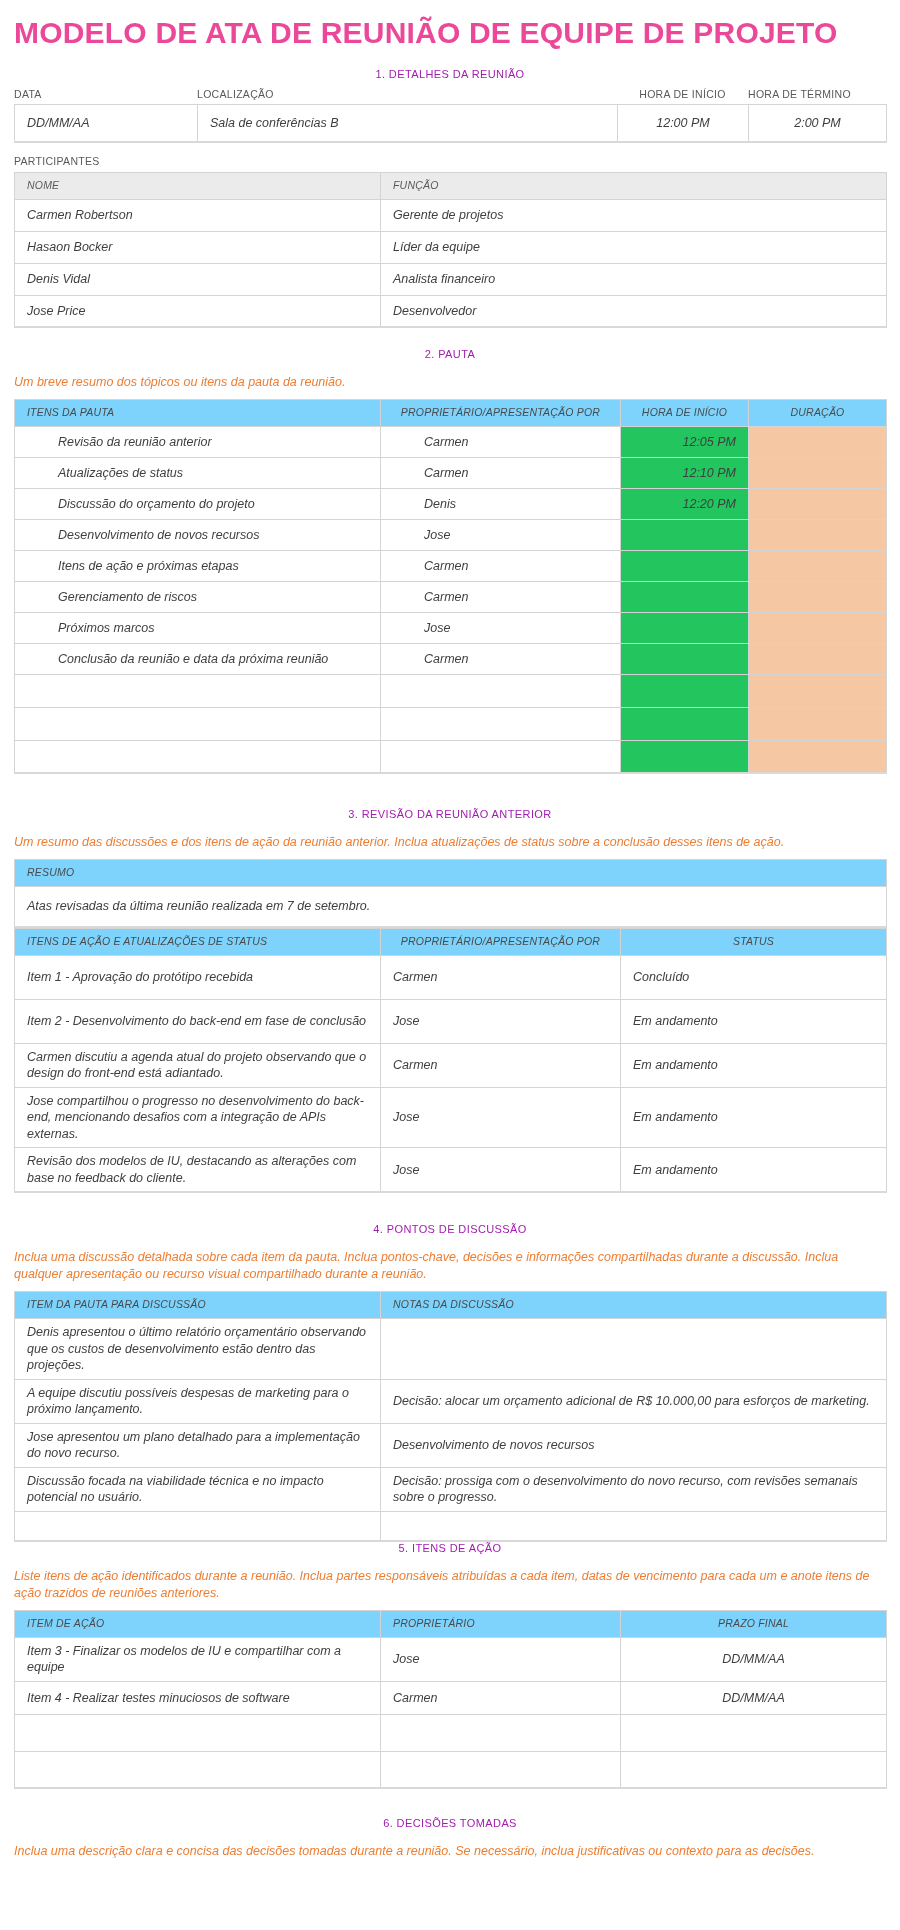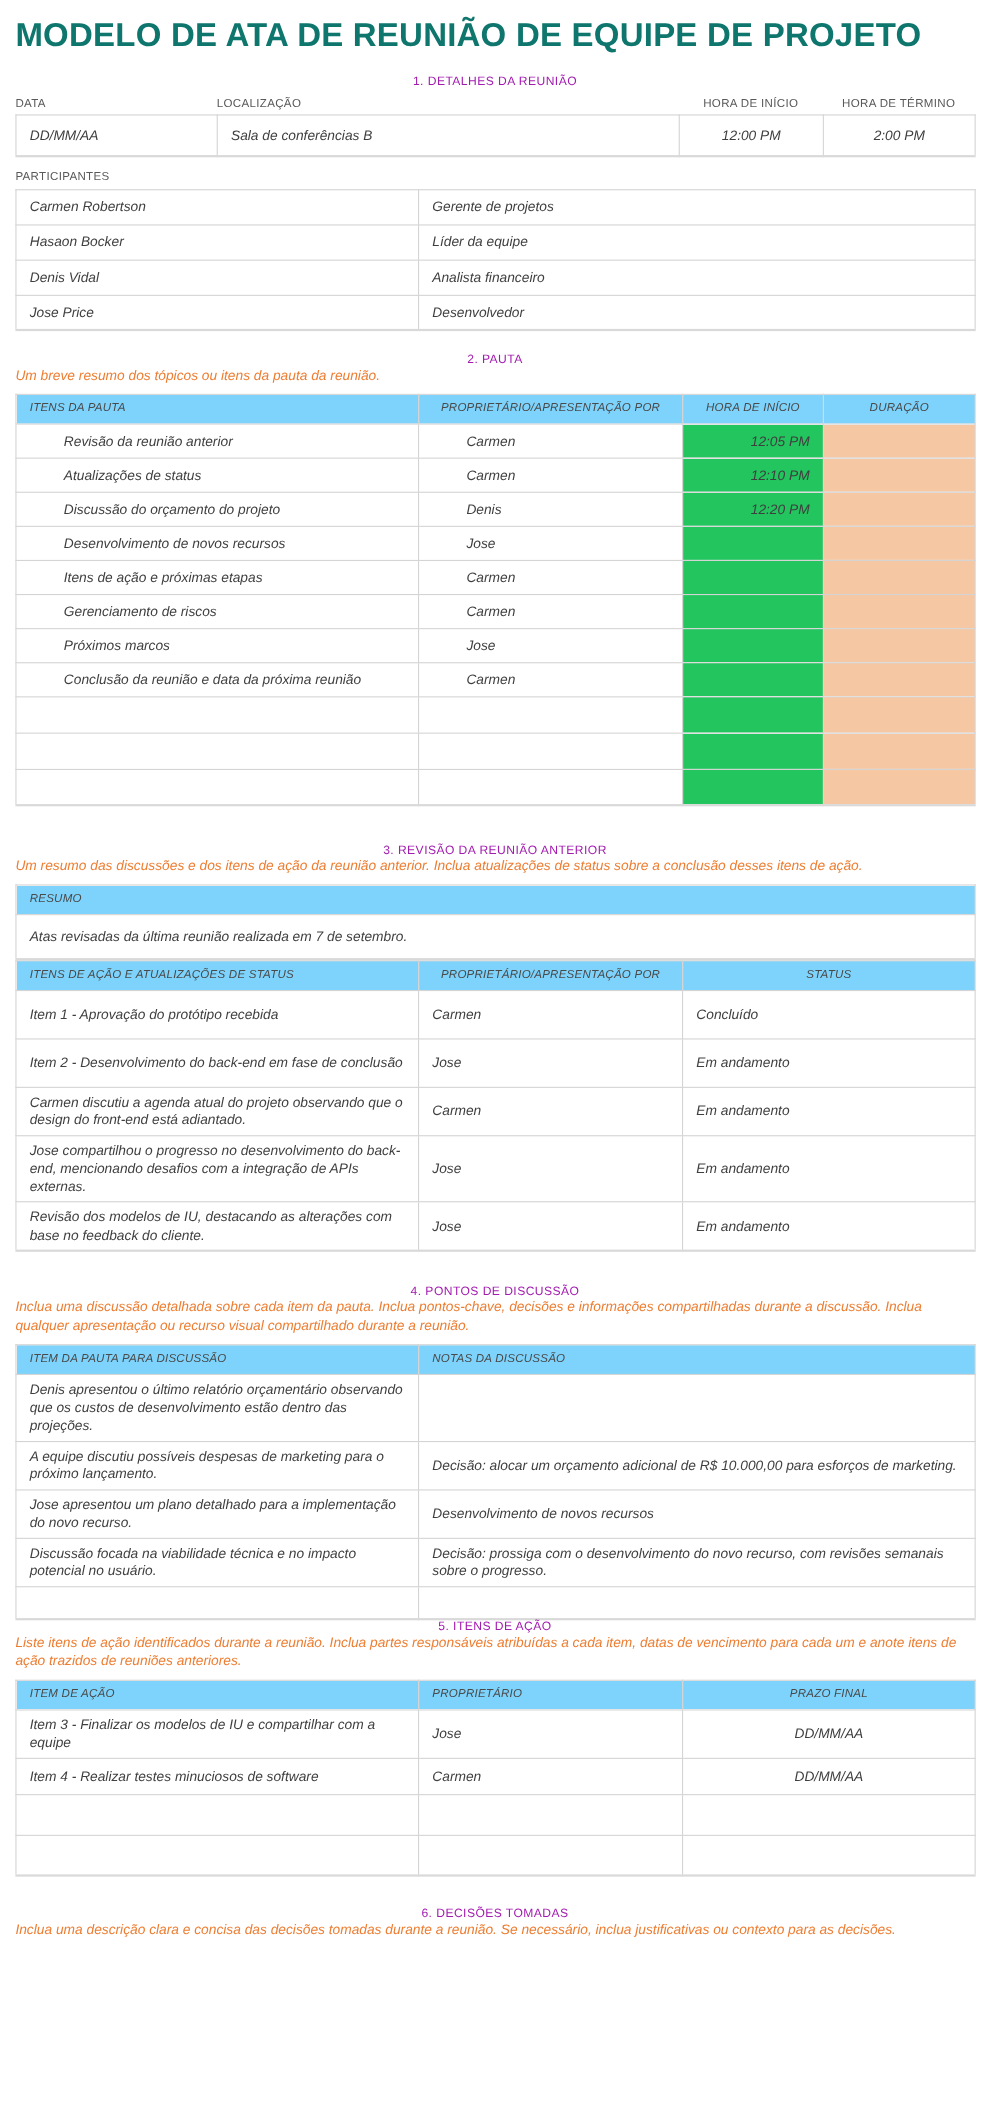--- a/index.html
+++ b/index.html
@@ -1,43 +1,43 @@
 <!DOCTYPE html>
 <html><head>
 <meta charset="utf-8">
 <style>
   * { margin:0; padding:0; box-sizing:border-box; }
   html,body { background:#ffffff; }
   body { width:900px; height:1930px; overflow:hidden;
          font-family:"Liberation Sans","DejaVu Sans",sans-serif; color:#3f3f3f; }
   .page { width:872px; margin-left:14px; }
 
-  h1 { margin-top:16px; font-size:30px; font-weight:bold; color:#0f766e; letter-spacing:0.2px; }
+  h1 { margin-top:16px; font-size:30px; font-weight:bold; color:#ec4899; letter-spacing:0.2px; }
   h2 { font-size:11px; font-weight:400; color:#a21caf; letter-spacing:0.4px;text-align:center; }
-  .subtitle { font-size:12.5px; font-style:italic; color:#ed7d31; line-height:1.35; margin-top:0; }
+  .subtitle { font-size:12.5px; font-style:italic; color:#ed7d31; line-height:1.35; margin-top:14px; }
 
   .field-label { font-size:10.5px; color:#595959; letter-spacing:0.3px; }
 
   table { width:872px; border-collapse:collapse; table-layout:fixed; font-size:12.5px; color:#3f3f3f; }
   td, th { border:1px solid #d4d4d4; padding:5px 12px; vertical-align:middle;
            overflow:hidden; font-weight:normal; text-align:left; line-height:1.32; }
   table { border:1px solid #c9c9c9; border-bottom:2px solid #d9d9d9;font-style:italic; }
 
   .hdr-peach th { background:#7dd3fc; font-size:10.5px; color:#4a4a4a; letter-spacing:0.2px; height:27px; }
   .hdr-gray th  { background:#ebebeb; font-size:10.5px; color:#595959; letter-spacing:0.2px; height:27px; }
   .center { text-align:center; }
   .right  { text-align:right; }
   .cell-gray  { background:#22c55e; }
   .cell-peach { background:#f5c7a3; }
 
   .labels-row { display:flex; margin-top:8px; margin-bottom:4px; }
   .labels-row .l1 { width:183px; }
   .labels-row .l2 { width:420px; }
   .labels-row .l3 { width:131px; text-align:center; }
-  .labels-row .l4 { width:138px; text-align:center; }
+  .labels-row .l4 { width:138px; text-align:left; }
 
   .details-table td { height:37px; }
   .parts-table td  { height:32px; }
   .agenda-table td { height:31px; padding-top:2px; padding-bottom:2px;padding-left:43px; }
   .agenda-table tr.empty td { height:33px; }
 
   .mt-sec2 { margin-top:20px; }
   .mt-sec3 { margin-top:34px; }
   .mt-sec4 { margin-top:30px; }
   .mt-sec5 { }
@@ -82,20 +82,24 @@
     </table>
 
   <div class="field-label mt-label">PARTICIPANTES</div>
 
   <table class="parts-table" style="margin-top:5px">
     <colgroup>
         <col style="width:366px">
         <col style="width:506px">
       </colgroup>
     <tbody>
+        <tr class="hdr-gray">
+      <th>NOME</th>
+      <th>FUNÇÃO</th>
+    </tr>
     <tr>
           <td>Carmen Robertson</td>
           <td>Gerente de projetos</td>
         </tr>
     <tr>
           <td>Hasaon Bocker</td>
           <td>Líder da equipe</td>
         </tr>
     <tr>
           <td>Denis Vidal</td>

